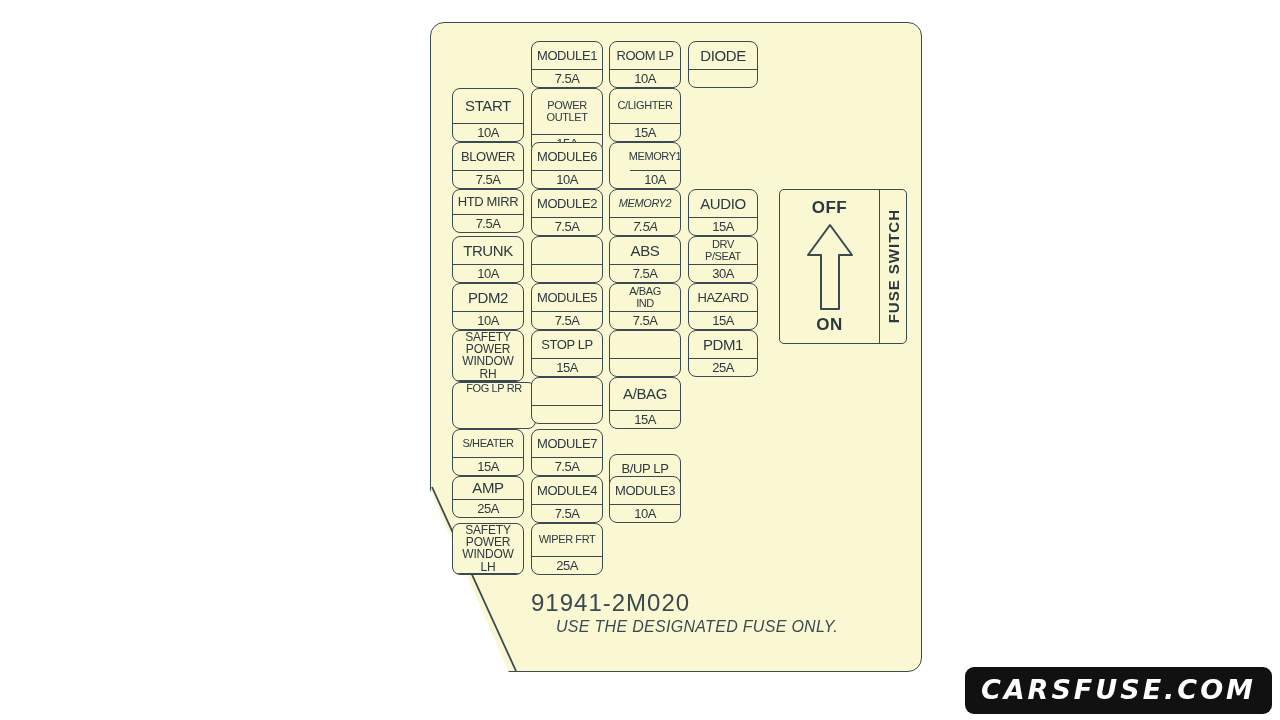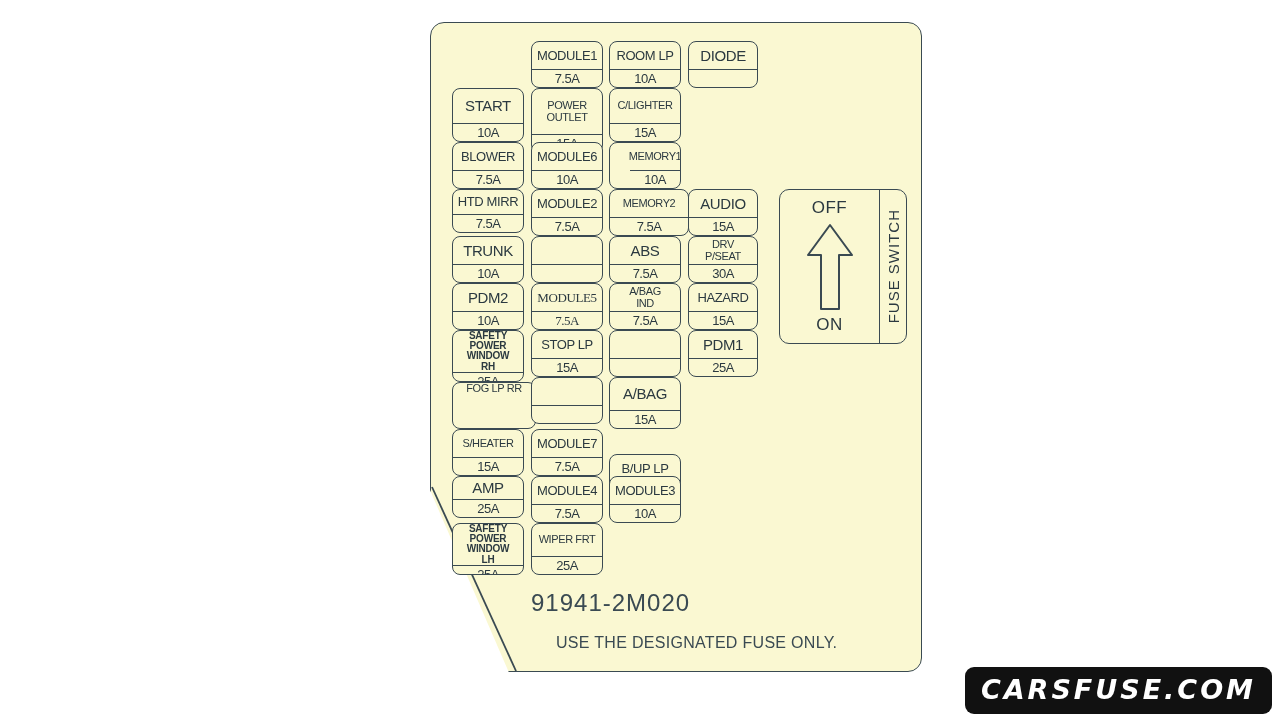--- a/index.html
+++ b/index.html
@@ -53,31 +53,32 @@
     height:17px;
     border-top:1.3px solid #3a4a52;
     display:flex;align-items:center;justify-content:center;
     color:#2b3940;
     font-size:13px;
     letter-spacing:-0.5px;
   }
   .cell.empty .amp{border-top:1.3px solid #3a4a52;}
   .cell .name.s1{font-size:13px;}
   .cell .name.s2{font-size:11px;}
-  .cell .name.s3{font-size:10px;letter-spacing:-0.2px;font-weight:bold;}
+  .cell .name.s3{font-size:12px;letter-spacing:-0.2px;}
   .cell .name.s4{font-size:15px;}
 
   
   #fuse-switch{
     position:absolute;
     box-sizing:border-box;
     background:#faf8d2;
     border:1.4px solid #3a4a52;
-    border-radius:10px;
+    border-radius:5px;
     display:flex;
+    font-weight:bold;
   }
   #fs-main{
     position:relative;
     flex:1 1 auto;
     display:flex;flex-direction:column;
     align-items:center;justify-content:space-between;
     padding:8px 0 8px 0;
   }
   #fs-main .lab{
     font-size:17px;color:#2b3940;letter-spacing:0.5px;
@@ -197,21 +198,21 @@
       <div class="amp">10A</div>
     </div>
     <div class="cell" style="left: 531px; top: 189px; width: 72px; height: 47px;">
       <div class="name s1">MODULE2</div>
       <div class="amp">7.5A</div>
     </div>
     <div class="cell empty" style="left: 531px; top: 236px; width: 72px; height: 47px;">
       <div class="name s1"></div>
       <div class="amp"></div>
     </div>
-    <div class="cell" style="left: 531px; top: 283px; width: 72px; height: 47px; font-family: Liberation Serif, serif;">
+    <div class="cell" style="left: 531px; top: 283px; width: 72px; height: 47px;">
       <div class="name s1">MODULE5</div>
       <div class="amp">7.5A</div>
     </div>
     <div class="cell" style="left: 531px; top: 330px; width: 72px; height: 47px;">
       <div class="name s1">STOP LP</div>
       <div class="amp">15A</div>
     </div>
     <div class="cell empty" style="left: 531px; top: 377px; width: 72px; height: 47px;">
       <div class="name s1"></div>
       <div class="amp"></div>
@@ -233,21 +234,21 @@
       <div class="amp">10A</div>
     </div>
     <div class="cell" style="left: 609px; top: 88px; width: 72px; height: 54px;">
       <div class="name s2">C/LIGHTER</div>
       <div class="amp">15A</div>
     </div>
     <div class="cell" style="left: 609px; top: 142px; width: 72px; height: 47px; padding-left: 20px;">
       <div class="name s2">MEMORY1</div>
       <div class="amp">10A</div>
     </div>
-    <div class="cell" style="left: 609px; top: 189px; width: 80px; height: 47px;">
+    <div class="cell" style="left: 609px; top: 189px; width: 72px; height: 47px; font-style: italic;">
       <div class="name s2">MEMORY2</div>
       <div class="amp">7.5A</div>
     </div>
     <div class="cell" style="left: 609px; top: 236px; width: 72px; height: 47px;">
       <div class="name s4">ABS</div>
       <div class="amp">7.5A</div>
     </div>
     <div class="cell" style="left: 609px; top: 283px; width: 72px; height: 47px;">
       <div class="name s2">A/BAG
 IND</div>
@@ -302,17 +303,17 @@
     </div>
     <div class="lab">ON</div>
   </div>
   <div id="fs-side">
     <span class="vert">FUSE SWITCH</span>
   </div>
 </div>
 
 <div id="part-number" style="left:531px;top:589px;">91941-2M020</div>
 
-<div id="notice" style="left:556px;top:634px;">USE THE DESIGNATED FUSE ONLY.</div>
+<div id="notice" style="left:556px;top:618px;font-style:italic;">USE THE DESIGNATED FUSE ONLY.</div>
 
 <div id="watermark">
   <span class="wm-text">CARSFUSE.COM</span>
 </div>
 
 </body></html>

